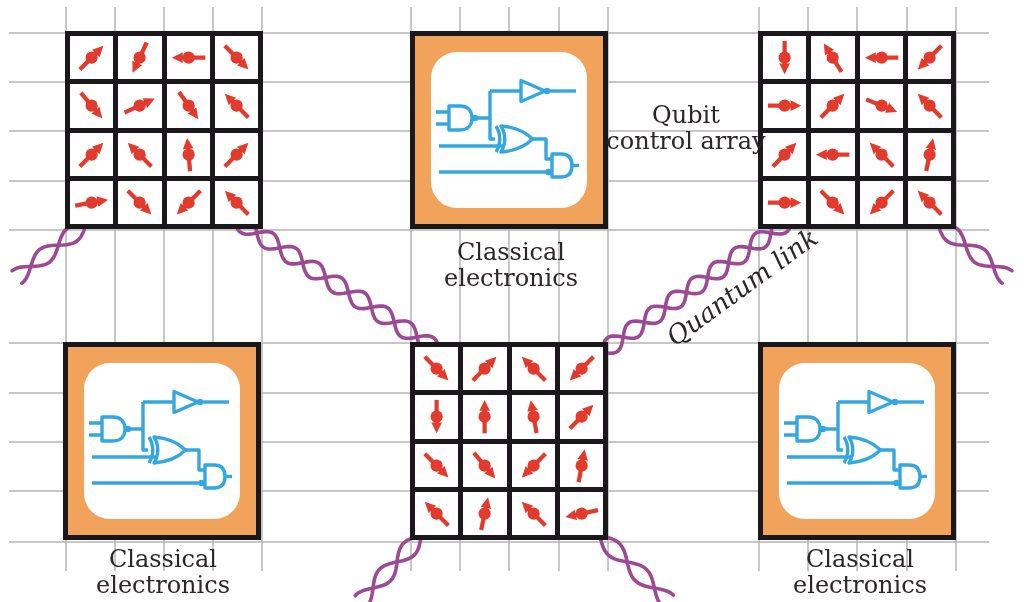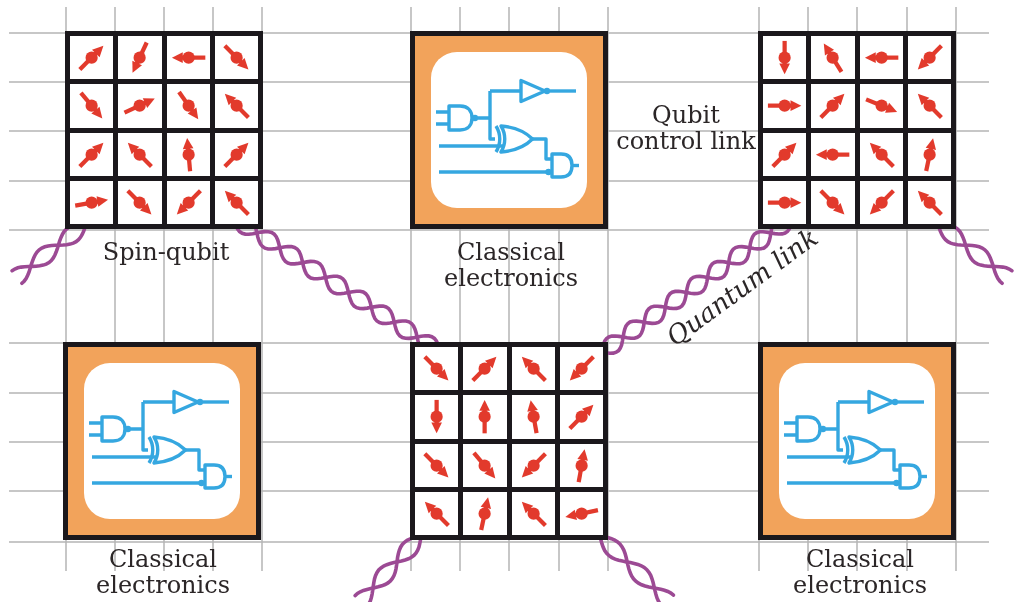--- a/index.html
+++ b/index.html
@@ -486,29 +486,28 @@
       <path d="M4,110 H114"></path>
       <circle cx="113.5" cy="110" r="3.2" fill="#35a7e0" stroke="none"></circle>
       <path d="M117,92 L126,92 C134,92 137,97 137,103.5 C137,110 134,115 126,115 L117,115 Z"></path>
       <path d="M137,103.5 H144"></path>
     </g>
   </svg></span>
     </div>
   </div>
 
   <div class="lbl" style="left:66px;top:239px;width:200px">
-    <span>Spin-qubit</span>
   </div>
   <div class="lbl" style="left:411px;top:239px;width:200px">
     <span>Classical</span>
     <span>electronics</span>
   </div>
   <div class="lbl" style="left:584px;top:102px;width:204px">
     <span>Qubit</span>
-    <span>control link</span>
+    <span>control array</span>
   </div>
   <div class="lbl" style="left:61px;top:546px;width:204px">
     <span>Classical</span>
     <span>electronics</span>
   </div>
   <div class="lbl" style="left:758px;top:546px;width:204px">
     <span>Classical</span>
     <span>electronics</span>
   </div>
   <div class="qlink">Quantum link</div>

